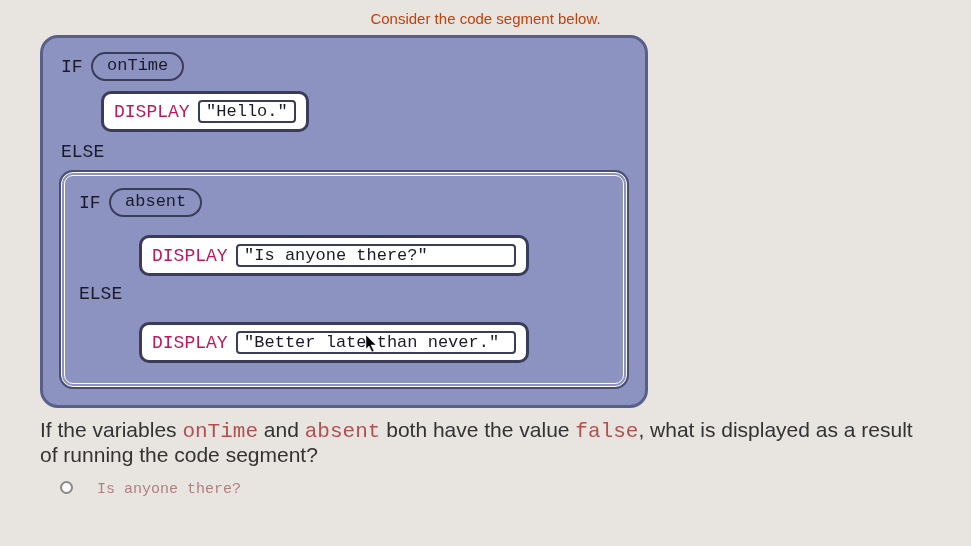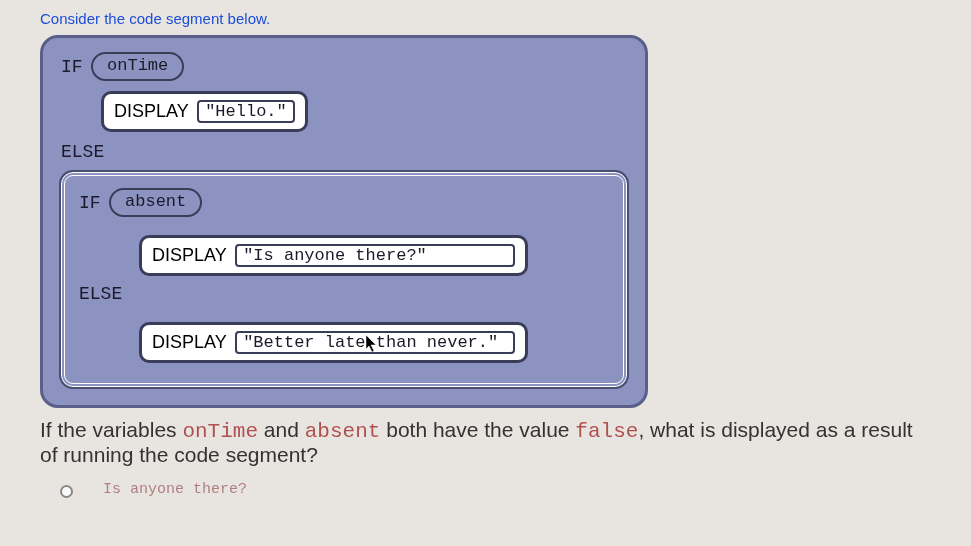--- a/index.html
+++ b/index.html
@@ -7,22 +7,23 @@
     margin: 0;
     padding: 10px 40px;
     background: #e8e4e0;
     font-family: Arial, sans-serif;
     width: 971px;
     height: 546px;
     overflow: hidden;
   }
   .prompt-text {
     font-size: 15px;
-    color: #1d4ed8;
+    color: #c2410c;
     margin-bottom: 8px;
+    text-align: center;
   }
   .code-outer {
     background: #8d93c0;
     border: 3px solid #5a5f8a;
     border-radius: 18px;
     padding: 14px 18px 18px 18px;
     width: 608px;
     margin-bottom: 10px;
     position: relative;
   }
@@ -48,23 +49,23 @@
   .row { margin-bottom: 10px; }
   .disp-block {
     background: #fff;
     border: 3px solid #3a3d5a;
     border-radius: 10px;
     padding: 6px 10px;
     display: inline-block;
     margin-left: 40px;
   }
   .disp-kw {
-    font-family: Liberation Sans, sans-serif;
+    font-family: Liberation Mono, monospace;
     font-size: 18px;
-    color: #000000;
+    color: #be185d;
     display: inline-block;
     vertical-align: middle;
     text-align: right;
   }
   .disp-arg {
     display: inline-block;
     background: #fff;
     border: 2px solid #3a3d5a;
     border-radius: 4px;
     padding: 0 6px;
@@ -94,22 +95,22 @@
     color: #333;
     margin-top: 8px;
   }
   .code-inline {
     font-family: "Courier New", monospace;
     color: #b05050;
   }
   .option-row {
     margin-top: 14px;
     display: flex;
-    align-items: flex-end;
-    gap: 30px;
+    align-items: flex-start;
+    gap: 24px;
     padding-left: 20px;
   }
   .radio {
     width: 13px; height: 13px;
     border: 2px solid #888;
     border-radius: 50%;
     background: #fafafa;
   }
   .option-text {
     font-family: "Courier New", monospace;

